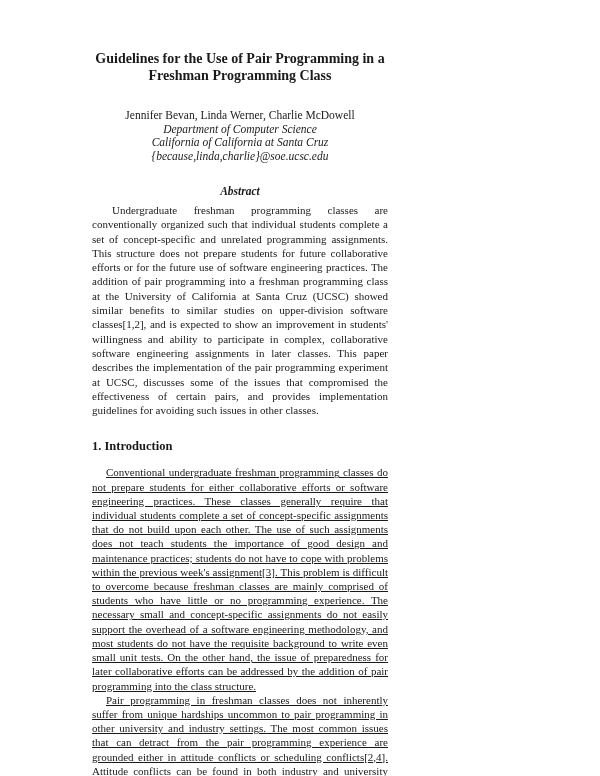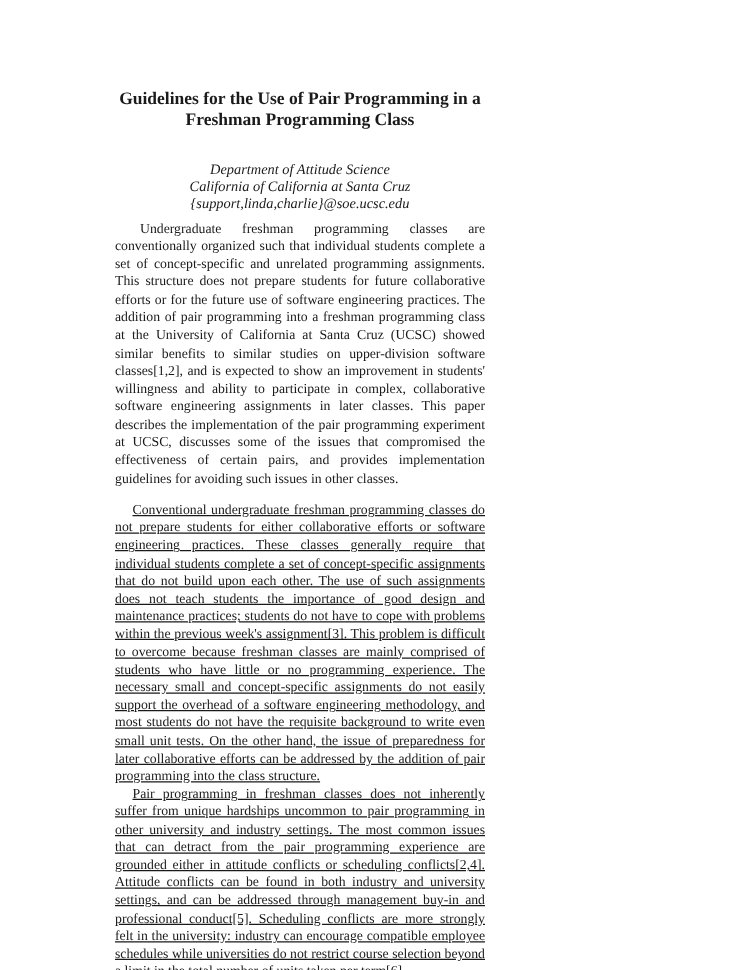--- a/index.html
+++ b/index.html
@@ -10,21 +10,21 @@
   body {
     width: 600px;
     height: 776px;
     overflow: hidden;
   }
   .page {
     box-sizing: border-box;
     width: 480px;
     height: 776px;
     background: #ffffff;
-    padding: 71px 92px 0 92px;
+    padding: 50px 92px 0 92px;
     font-family: "Liberation Serif", "DejaVu Serif", serif;
     color: #1a1a1a;
   }
   .title {
     margin: 0 auto;
     max-width: 402px;
     text-align: center;
     font-size: 14px;
     line-height: 17px;
     font-weight: bold;
@@ -77,26 +77,29 @@
   }
 </style>
 </head>
 <body>
 
 <div class="page">
 
   <h1 class="title">Guidelines for the Use of Pair Programming in a Freshman Programming Class</h1>
 
   <div class="authors-block">
-    <div class="affil-line">Department of Attitude Science</div>
+    <div class="authors-line">Jennifer Bevan, Linda Werner, Charlie McDowell</div>
+    <div class="affil-line">Department of Computer Science</div>
     <div class="affil-line">California of California at Santa Cruz</div>
-    <div class="affil-line">{support,linda,charlie}@soe.ucsc.edu</div>
+    <div class="affil-line">{because,linda,charlie}@soe.ucsc.edu</div>
   </div>
 
+  <h2 class="abstract-heading">Abstract</h2>
 
   <p class="abstract-text">Undergraduate freshman programming classes are conventionally organized such that individual students complete a set of concept-specific and unrelated programming assignments.  This structure does not prepare students for future collaborative efforts or for the future use of software engineering practices.  The addition of pair programming into a freshman programming class at the University of California at Santa Cruz (UCSC) showed similar benefits to similar studies on upper-division software classes[1,2], and is expected to show an improvement in students' willingness and ability to participate in complex, collaborative software engineering assignments in later classes.  This paper describes the implementation of the pair programming experiment at UCSC, discusses some of the issues that compromised the effectiveness of certain pairs, and provides implementation guidelines for avoiding such issues in other classes.</p>
 
+  <h3 class="section-heading">1. Introduction</h3>
 
   <p class="body-para first">Conventional undergraduate freshman programming classes do not prepare students for either collaborative efforts or software engineering practices.  These classes generally require that individual students complete a set of concept-specific assignments that do not build upon each other.  The use of such assignments does not teach students the importance of good design and maintenance practices; students do not have to cope with problems within the previous week's assignment[3].  This problem is difficult to overcome because freshman classes are mainly comprised of students who have little or no programming experience.  The necessary small and concept-specific assignments do not easily support the overhead of a software engineering methodology, and most students do not have the requisite background to write even small unit tests.  On the other hand, the issue of preparedness for later collaborative efforts can be addressed by the addition of pair programming into the class structure.</p>
 
   <p class="body-para">Pair programming in freshman classes does not inherently suffer from unique hardships uncommon to pair programming in other university and industry settings.  The most common issues that can detract from the pair programming experience are grounded either in attitude conflicts or scheduling conflicts[2,4].  Attitude conflicts can be found in both industry and university settings, and can be addressed through management buy-in and professional conduct[5].  Scheduling conflicts are more strongly felt in the university: industry can encourage compatible employee schedules while universities do not restrict course selection beyond a limit in the total number of units taken per term[6].</p>
 
 </div>
 
 </body></html>

